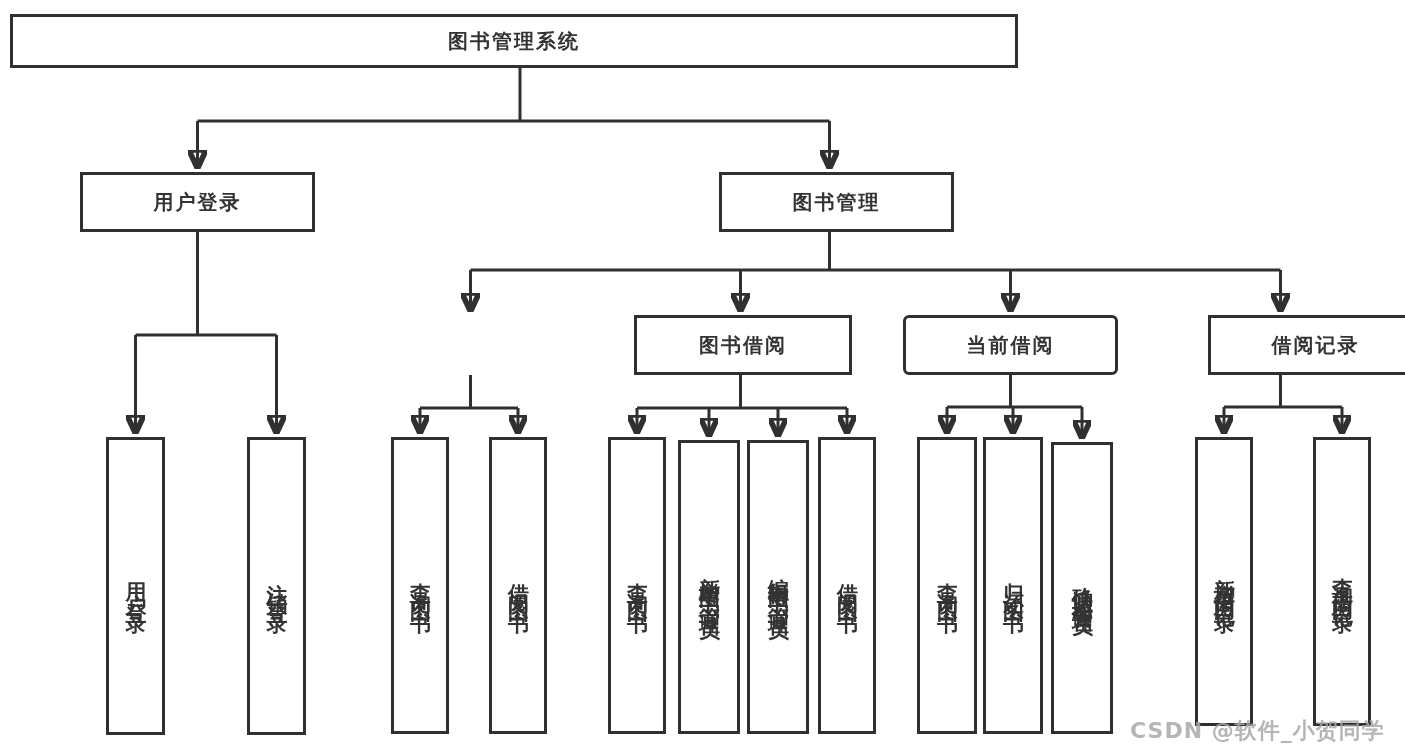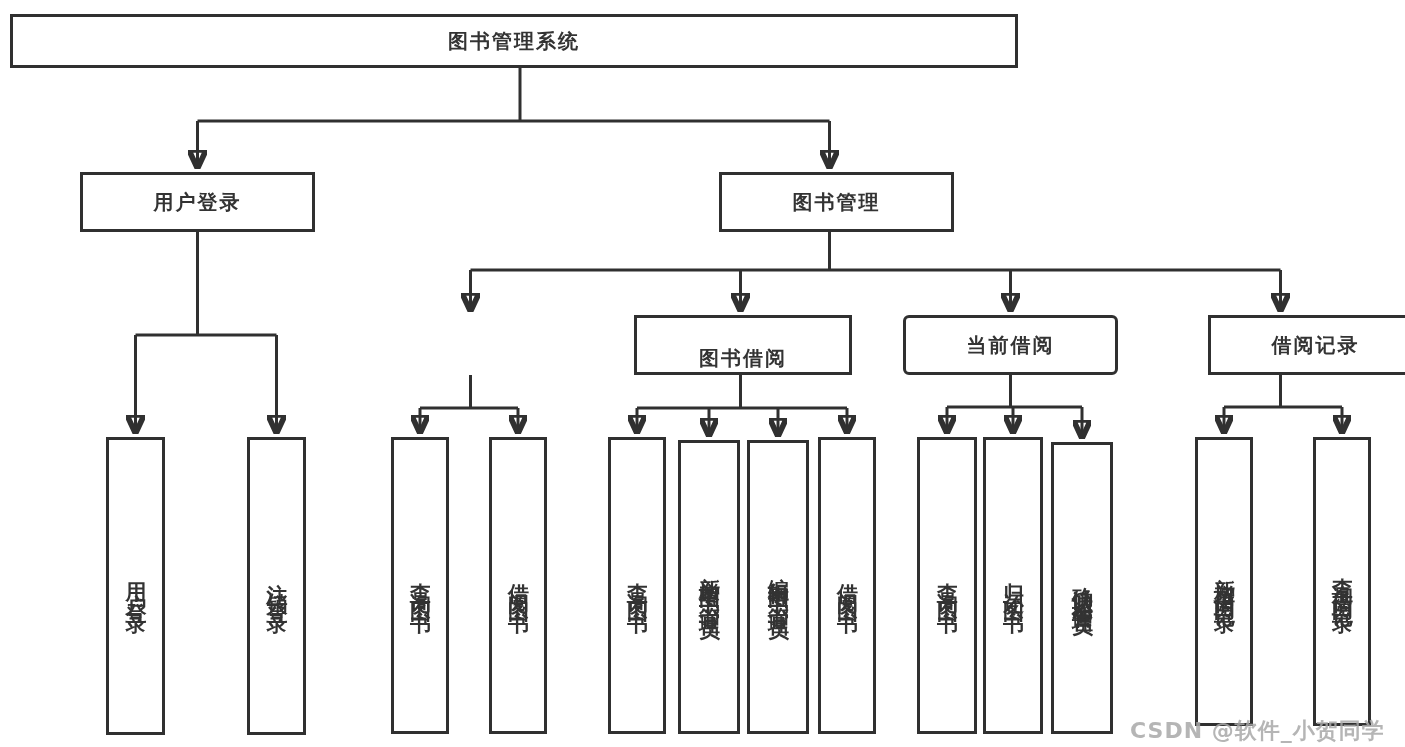--- a/index.html
+++ b/index.html
@@ -116,21 +116,21 @@
     <span class="h-label">图书管理系统</span>
   </div>
 
   <div class="box" style="left:80px; top:172px; width:235px; height:60px;">
     <span class="h-label">用户登录</span>
   </div>
   <div class="box" style="left:712px; top:172px; width:235px; height:60px;margin-left:7px;">
     <span class="h-label">图书管理</span>
   </div>
 
-  <div class="box" style="left:634px; top:315px; width:218px; height:60px;align-items:flex-end;">
+  <div class="box" style="left:634px; top:315px; width:218px; height:60px;">
     <span class="h-label">图书借阅</span>
   </div>
   <div class="box" style="left:903px; top:315px; width:215px; height:60px;border-radius:6px;">
     <span class="h-label">当前借阅</span>
   </div>
   <div class="box" style="left:1208px; top:315px; width:215px; height:60px;">
     <span class="h-label">借阅记录</span>
   </div>
 
   <div class="box" style="left:106px; top:437px; width:59px; height:298px;">

